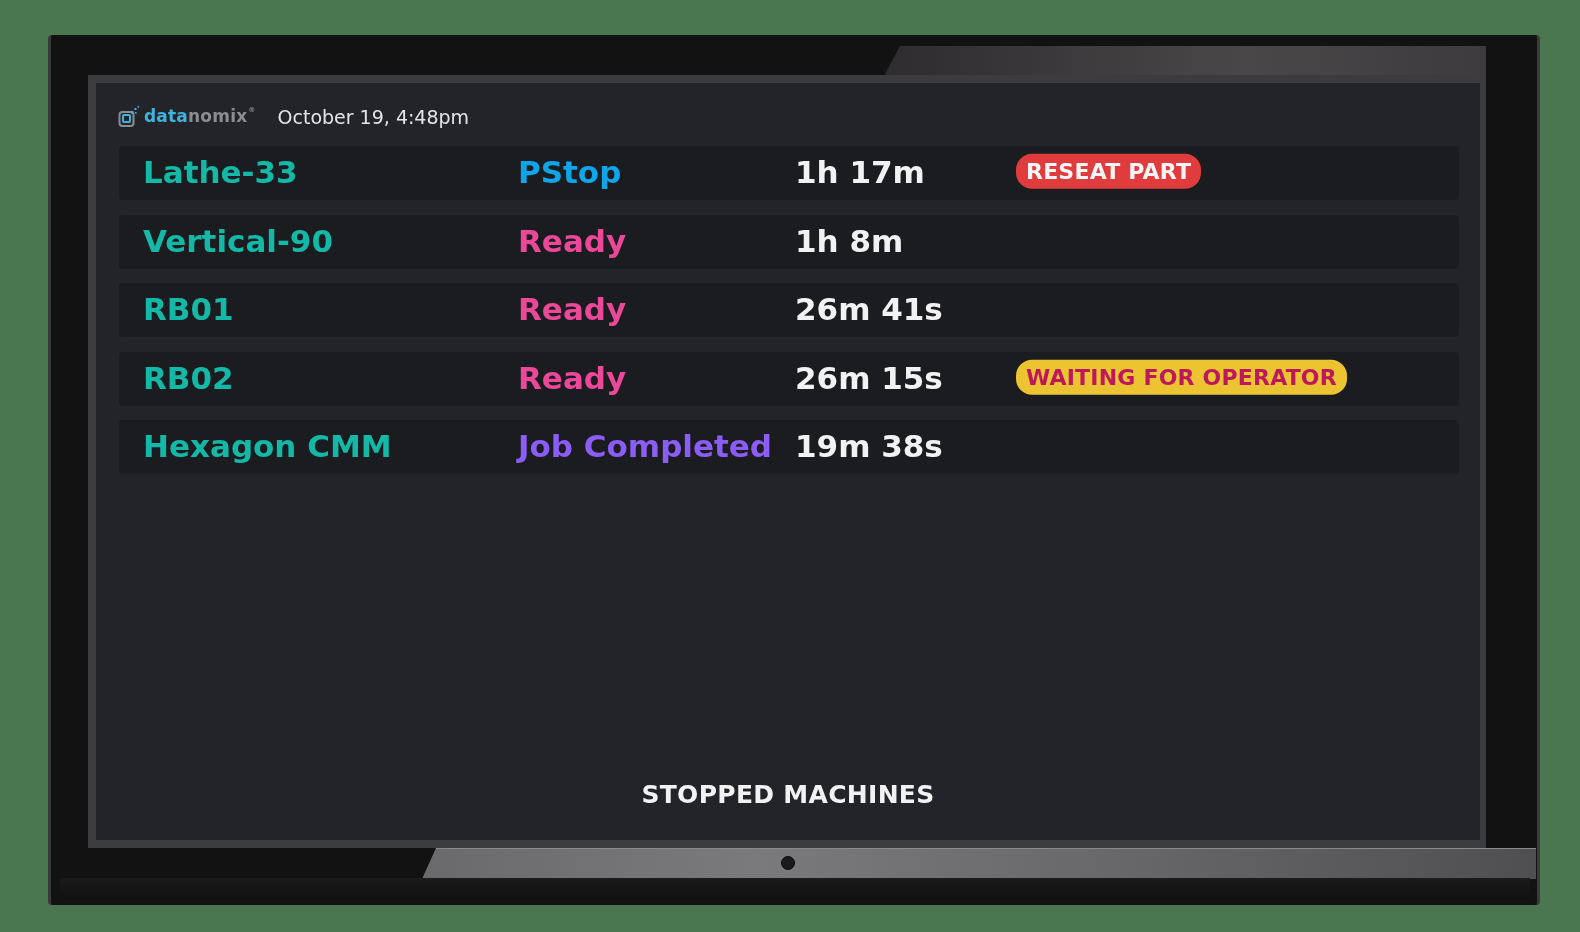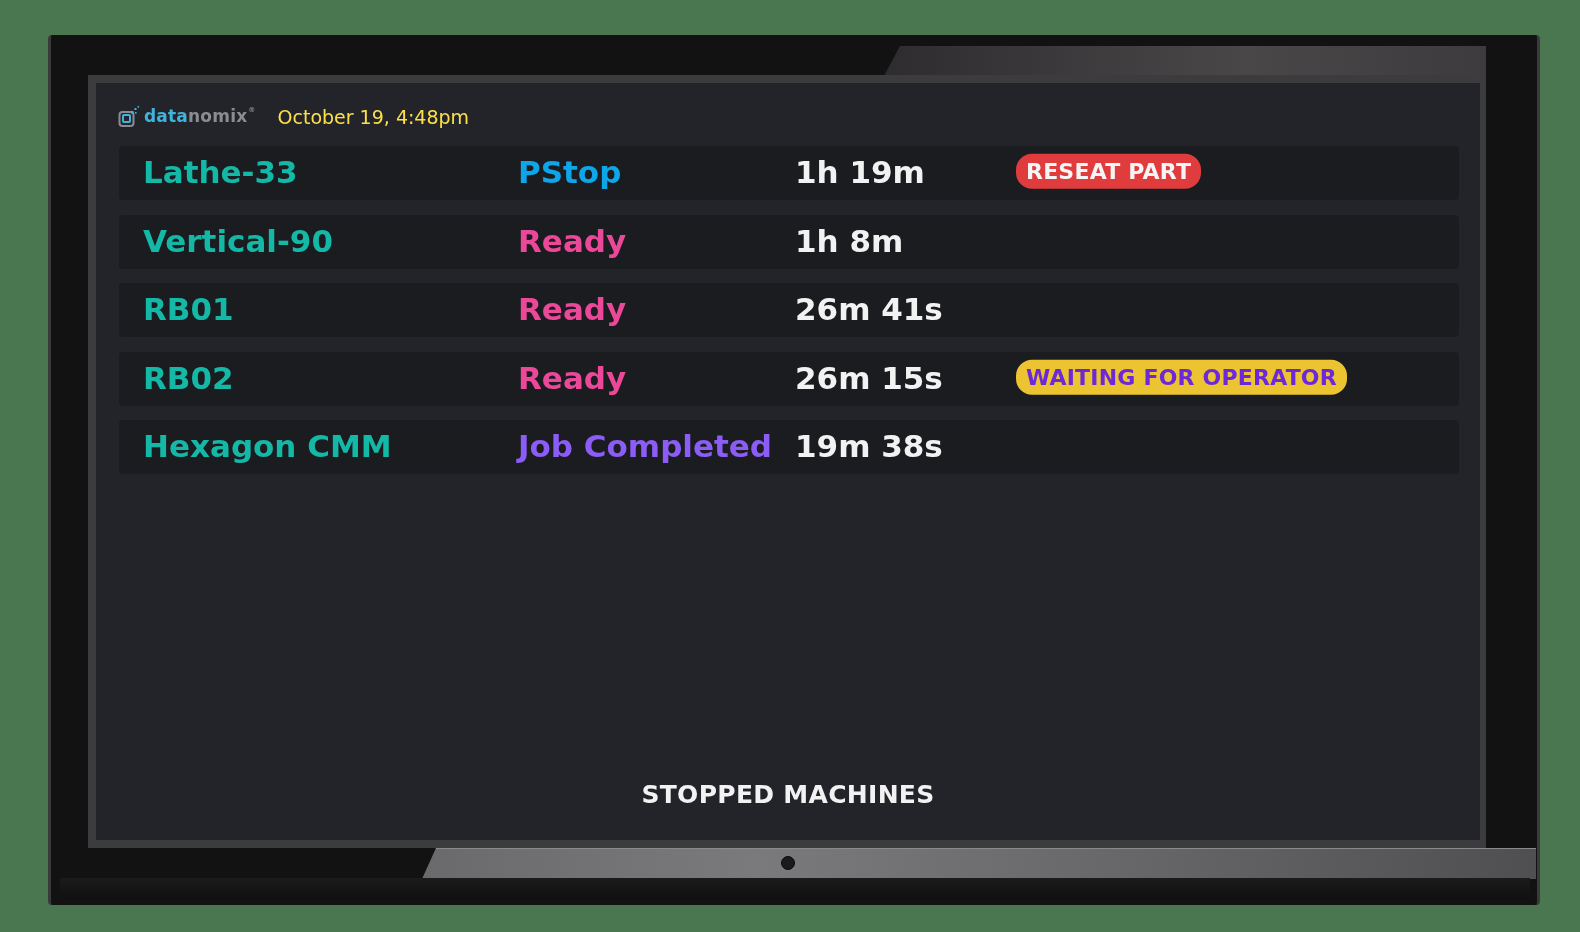--- a/index.html
+++ b/index.html
@@ -48,41 +48,41 @@
   .header {
     position:absolute; left:118px; top:104px; height:26px;
     display:flex; align-items:center;
   }
   .logo { display:flex; }
   .logo-icon { width:22px; height:22px; position:relative; margin-right:4px; }
   .logo-text { font-size:17px; font-weight:bold; letter-spacing:0.2px; }
   .logo-text .a { color:#3fb3dd; }
   .logo-text .b { color:#8b8c90; }
   .reg { font-size:7px; color:#8b8c90; vertical-align:top; margin-left:1px; }
-  .datetime { color:#fde047; font-size:19px; margin-left:22px; }
+  .datetime { color:#e5e5e5; font-size:19px; margin-left:22px; }
 
   .rows { position:absolute; left:119px; top:146px; width:1340px; }
   .row {
     height:54px; background:#1b1c20; border-radius:4px;
     margin-bottom:14.5px; position:relative;
     font-weight:bold; font-size:31px;
   }
   .row > span { position:absolute; top:50%; transform:translateY(-52%); white-space:nowrap; }
   .c-name { left:24px; color:#14b8a6; }
   .c-status { left:399px; }
   .c-time { left:676px; color:#f2f2f2; }
   .badge {
     left:897px; font-size:22px; font-weight:bold; letter-spacing:0.2px;
     padding:5px 10px; border-radius:16px; transform:translateY(-55%) !important;
   }
   .status-red { color:#0ea5e9; }
   .status-yellow { color:#ec4899; }
   .status-blue { color:#8b5cf6; }
   .badge-red { background:#e03c3e; color:#f5f5f5; }
-  .badge-yellow { background:#ecc431; color:#6d28d9; }
+  .badge-yellow { background:#ecc431; color:#be185d; }
 
   .footer {
     position:absolute; left:96px; width:1384px; top:780px;
     text-align:center; color:#f2f2f2; font-size:25px; letter-spacing:0.3px;font-weight:bold;
   }
 </style>
 </head>
 <body>
 
 <div class="monitor"></div>
@@ -103,21 +103,21 @@
     </svg>
     <span class="logo-text"><span class="a">data</span><span class="b">nomix</span><span class="reg">®</span></span>
   </div>
   <span class="datetime">October 19, 4:48pm</span>
 </div>
 
 <div class="rows">
   <div class="row">
     <span class="c-name">Lathe-33</span>
     <span class="c-status status-red">PStop</span>
-    <span class="c-time">1h 19m</span>
+    <span class="c-time">1h 17m</span>
     <span class="badge badge-red">RESEAT PART</span>
   </div>
   <div class="row">
     <span class="c-name">Vertical-90</span>
     <span class="c-status status-yellow">Ready</span>
     <span class="c-time">1h 8m</span>
   </div>
   <div class="row">
     <span class="c-name">RB01</span>
     <span class="c-status status-yellow">Ready</span>

